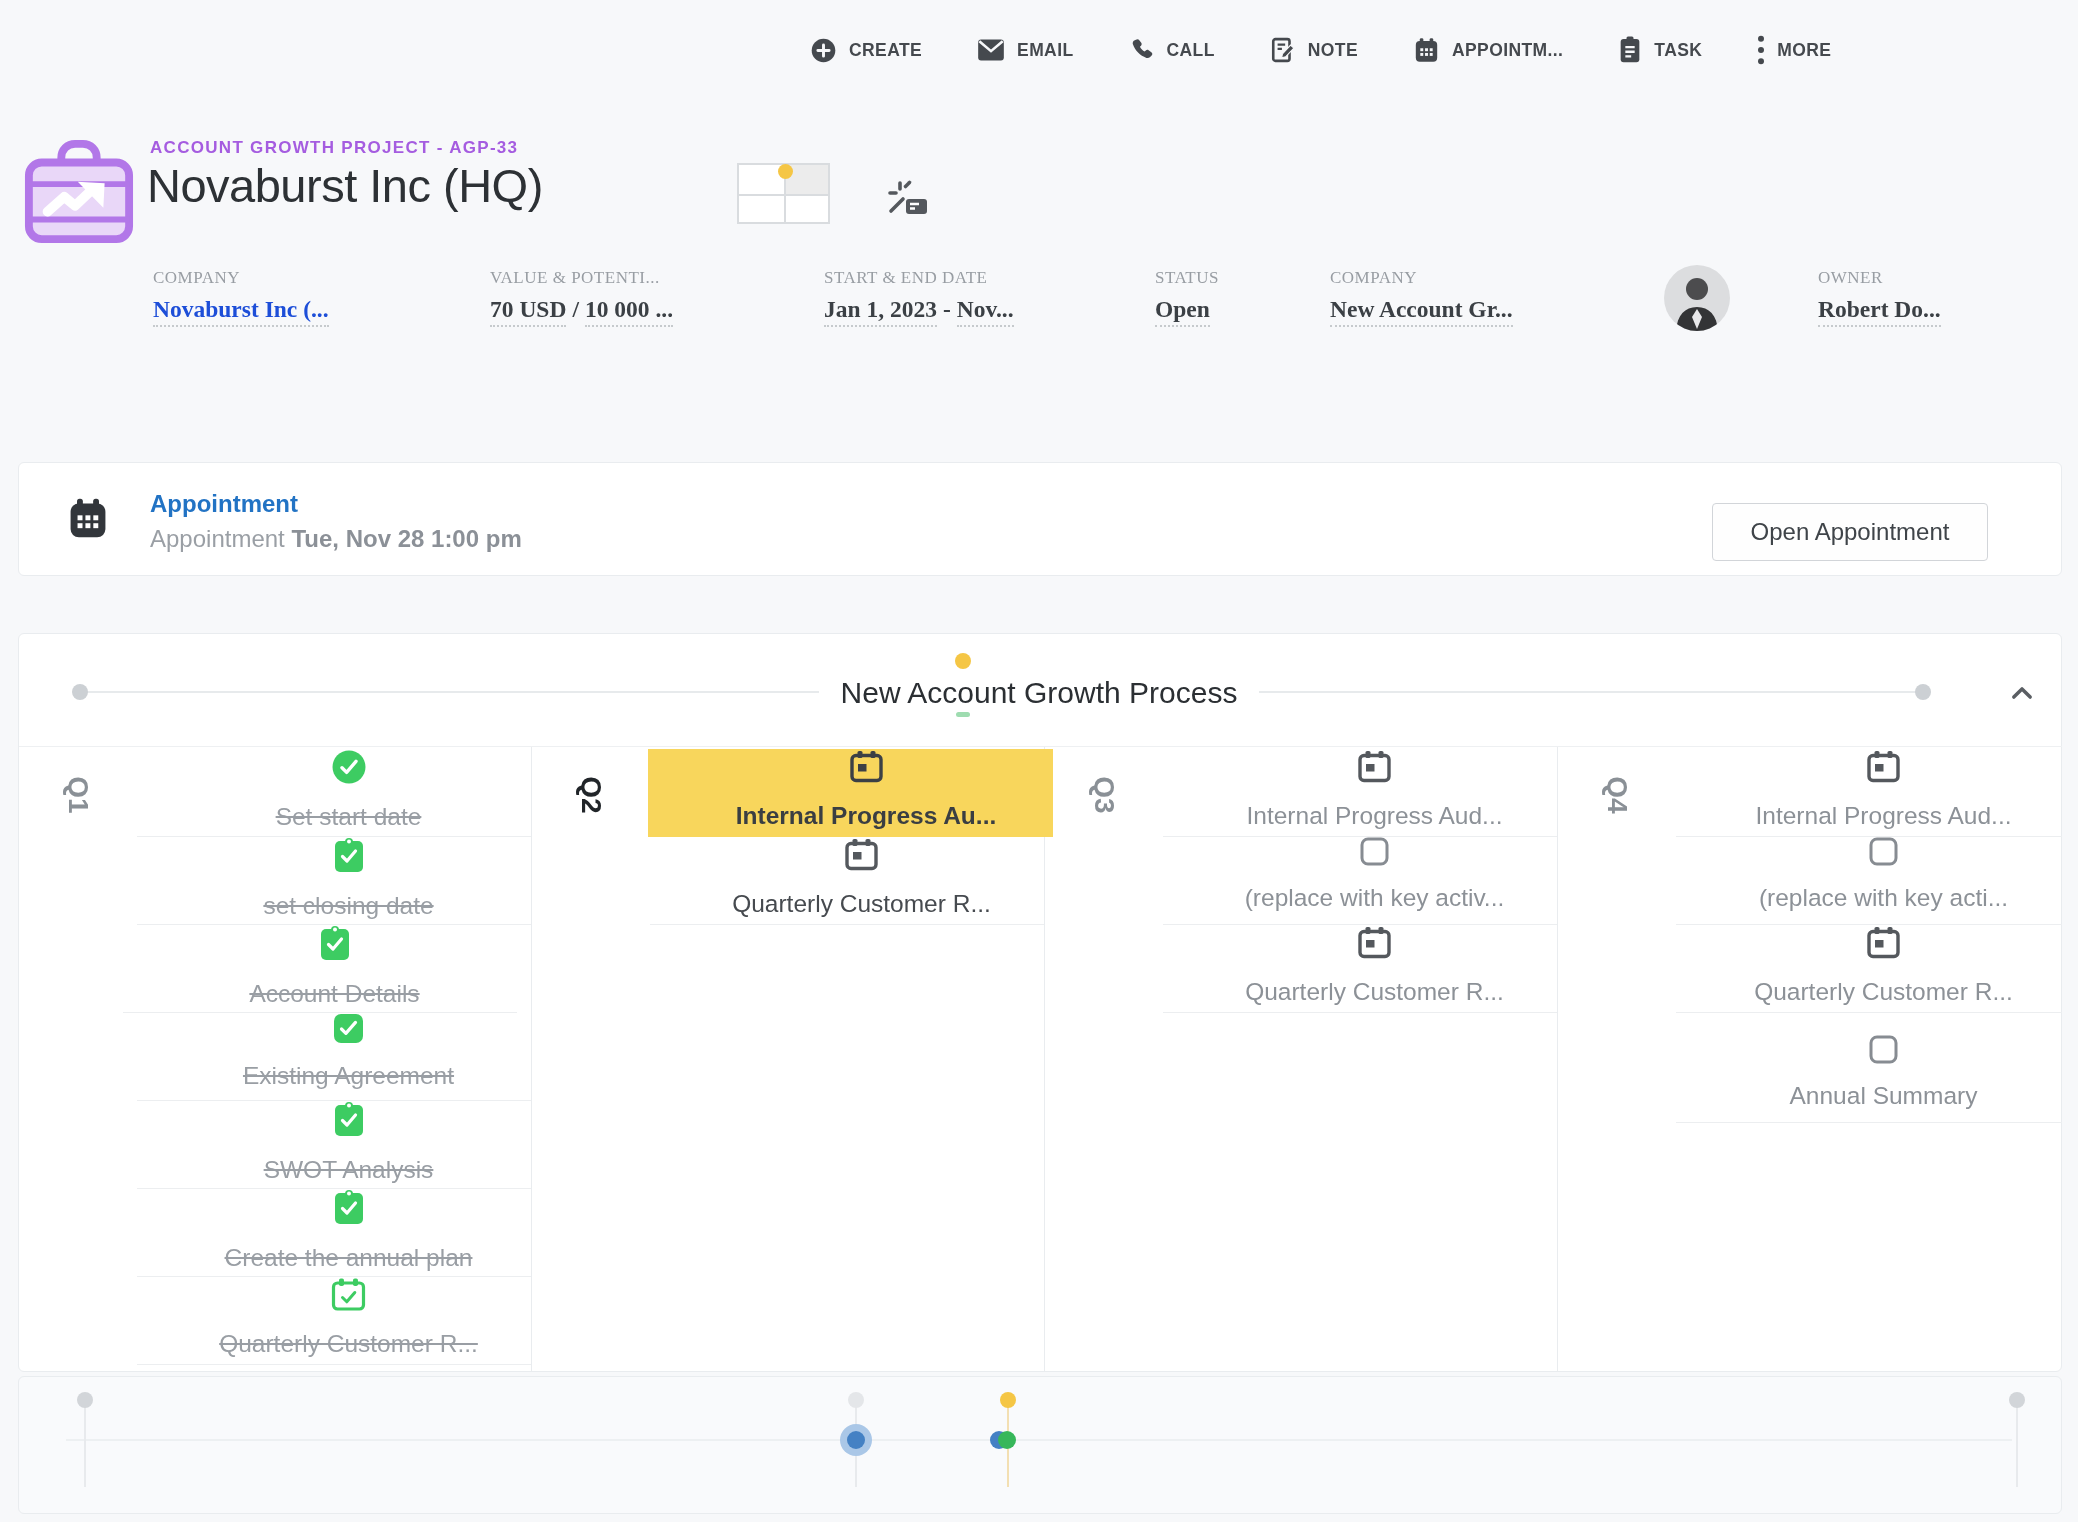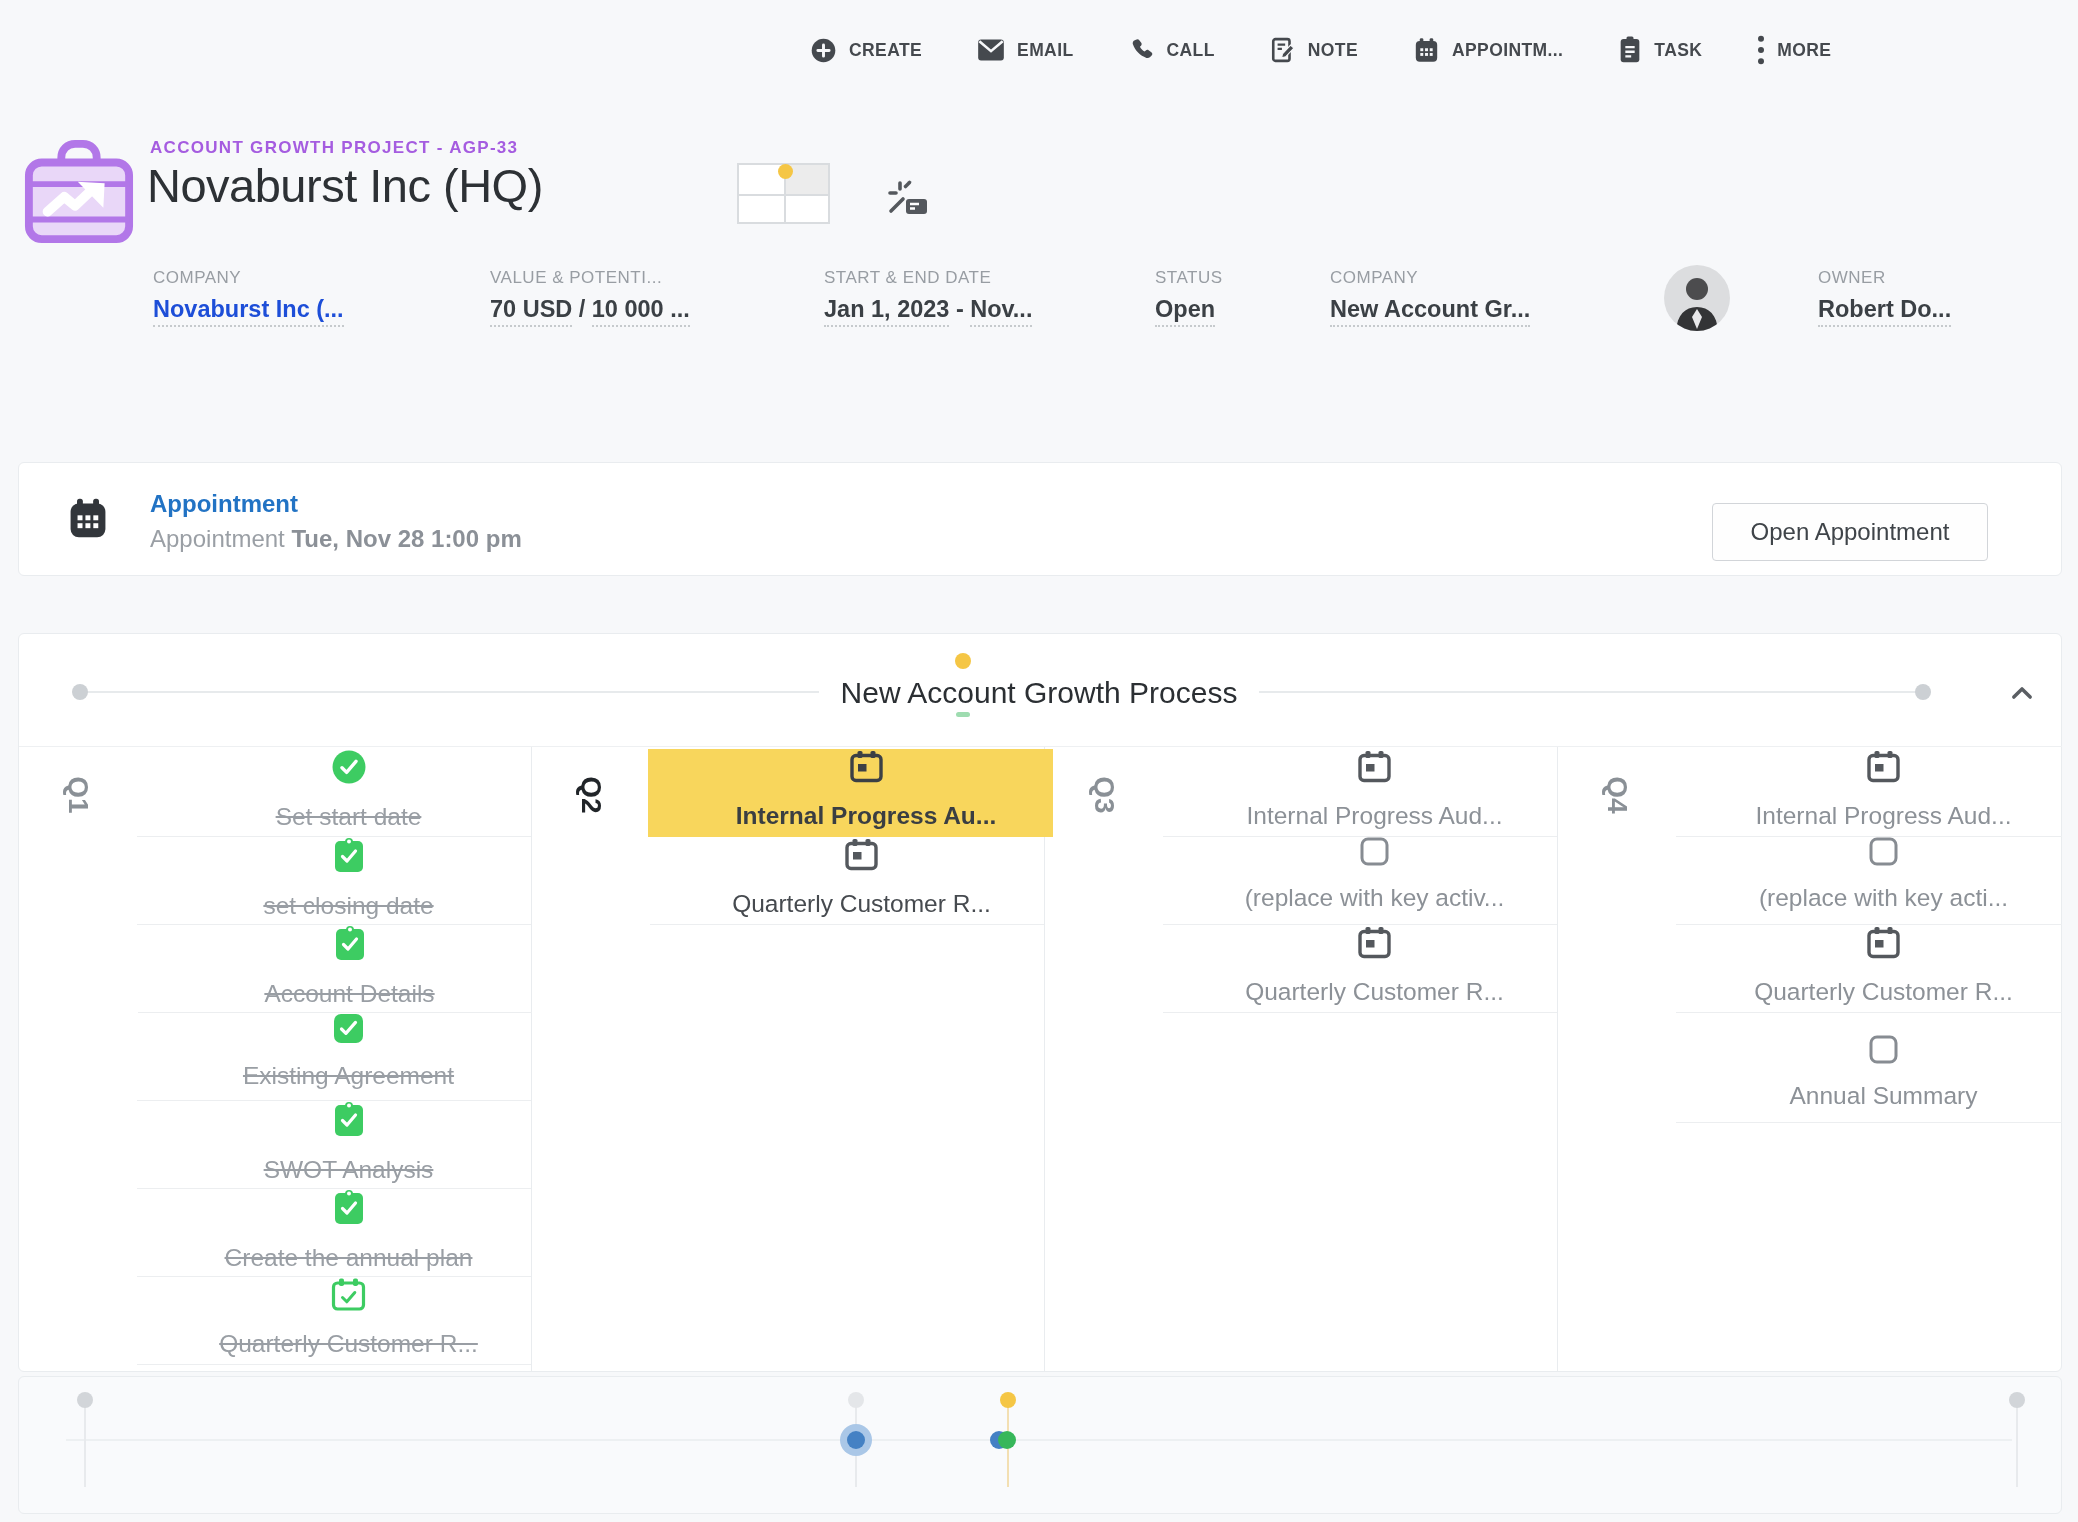--- a/index.html
+++ b/index.html
@@ -20,21 +20,21 @@
   .grid-widget{position:absolute;left:737px;top:163px;width:93px;height:61px;background:#fff;border:2px solid #d9dcdf;box-sizing:border-box;cursor:pointer;}
   .grid-widget .cell-tr{position:absolute;right:0;top:0;width:50%;height:50%;background:#ececec;}
   .grid-widget .vline{position:absolute;left:50%;top:0;width:2px;height:100%;background:#d9dcdf;}
   .grid-widget .hline{position:absolute;top:50%;left:0;height:2px;width:100%;background:#d9dcdf;}
   .grid-dot{position:absolute;left:778px;top:164px;width:15px;height:15px;border-radius:50%;background:#f5c645;}
 
   .fieldlabel{font-size:17px;font-weight:400;letter-spacing:.5px;color:#989da3;}
   .fieldvalue{font-size:23.5px;font-weight:700;color:#3b4045;}
   .dotted{border-bottom:2px dotted #c6cacd;padding-bottom:3px;cursor:pointer;}
   .linkblue{color:#1d4ed8;}
-  .field{position:absolute;top:268px;}
+  .field{position:absolute;top:268px;font-family:Liberation Serif, serif;}
   .field .fieldlabel{display:block;margin-bottom:8px;}
 
   
   .appt-title{font-size:24px;font-weight:700;color:#2273c4;cursor:pointer;}
   .appt-sub{font-size:24px;color:#9a9fa5;margin-top:7px;}
   .appt-sub b{color:#8b9097;}
   .btn{position:absolute;left:1712px;top:503px;width:276px;height:58px;background:#fefefe;border:1px solid #d2d5d9;border-radius:4px;
        font-size:24px;color:#3f4449;display:flex;align-items:center;justify-content:center;cursor:pointer;box-sizing:border-box;}
 
   
@@ -293,21 +293,21 @@
     <span>
         <svg width="34" height="37" viewBox="0 0 34 37">
           <rect x="3" y="4" width="28" height="31" rx="5" fill="#3dcc62"></rect>
           <circle cx="17" cy="5" r="4" fill="#3dcc62"></circle>
           <circle cx="17" cy="4.6" r="2" fill="#fff"></circle>
           <path d="M10.5 19.5l4.5 4.5 8.5-10" stroke="#fff" stroke-width="3.2" fill="none" stroke-linecap="round" stroke-linejoin="round"></path>
         </svg>
       </span>
     <span class="txt">set closing date</span>
   </div>
-  <div class="item done" style="left:138px;top:925px;width:394px;">
+  <div class="item done" style="left:123px;top:925px;width:394px;">
     <span>
         <svg width="34" height="37" viewBox="0 0 34 37">
           <rect x="3" y="4" width="28" height="31" rx="5" fill="#3dcc62"></rect>
           <circle cx="17" cy="5" r="4" fill="#3dcc62"></circle>
           <circle cx="17" cy="4.6" r="2" fill="#fff"></circle>
           <path d="M10.5 19.5l4.5 4.5 8.5-10" stroke="#fff" stroke-width="3.2" fill="none" stroke-linecap="round" stroke-linejoin="round"></path>
         </svg>
       </span>
     <span class="txt">Account Details</span>
   </div>

